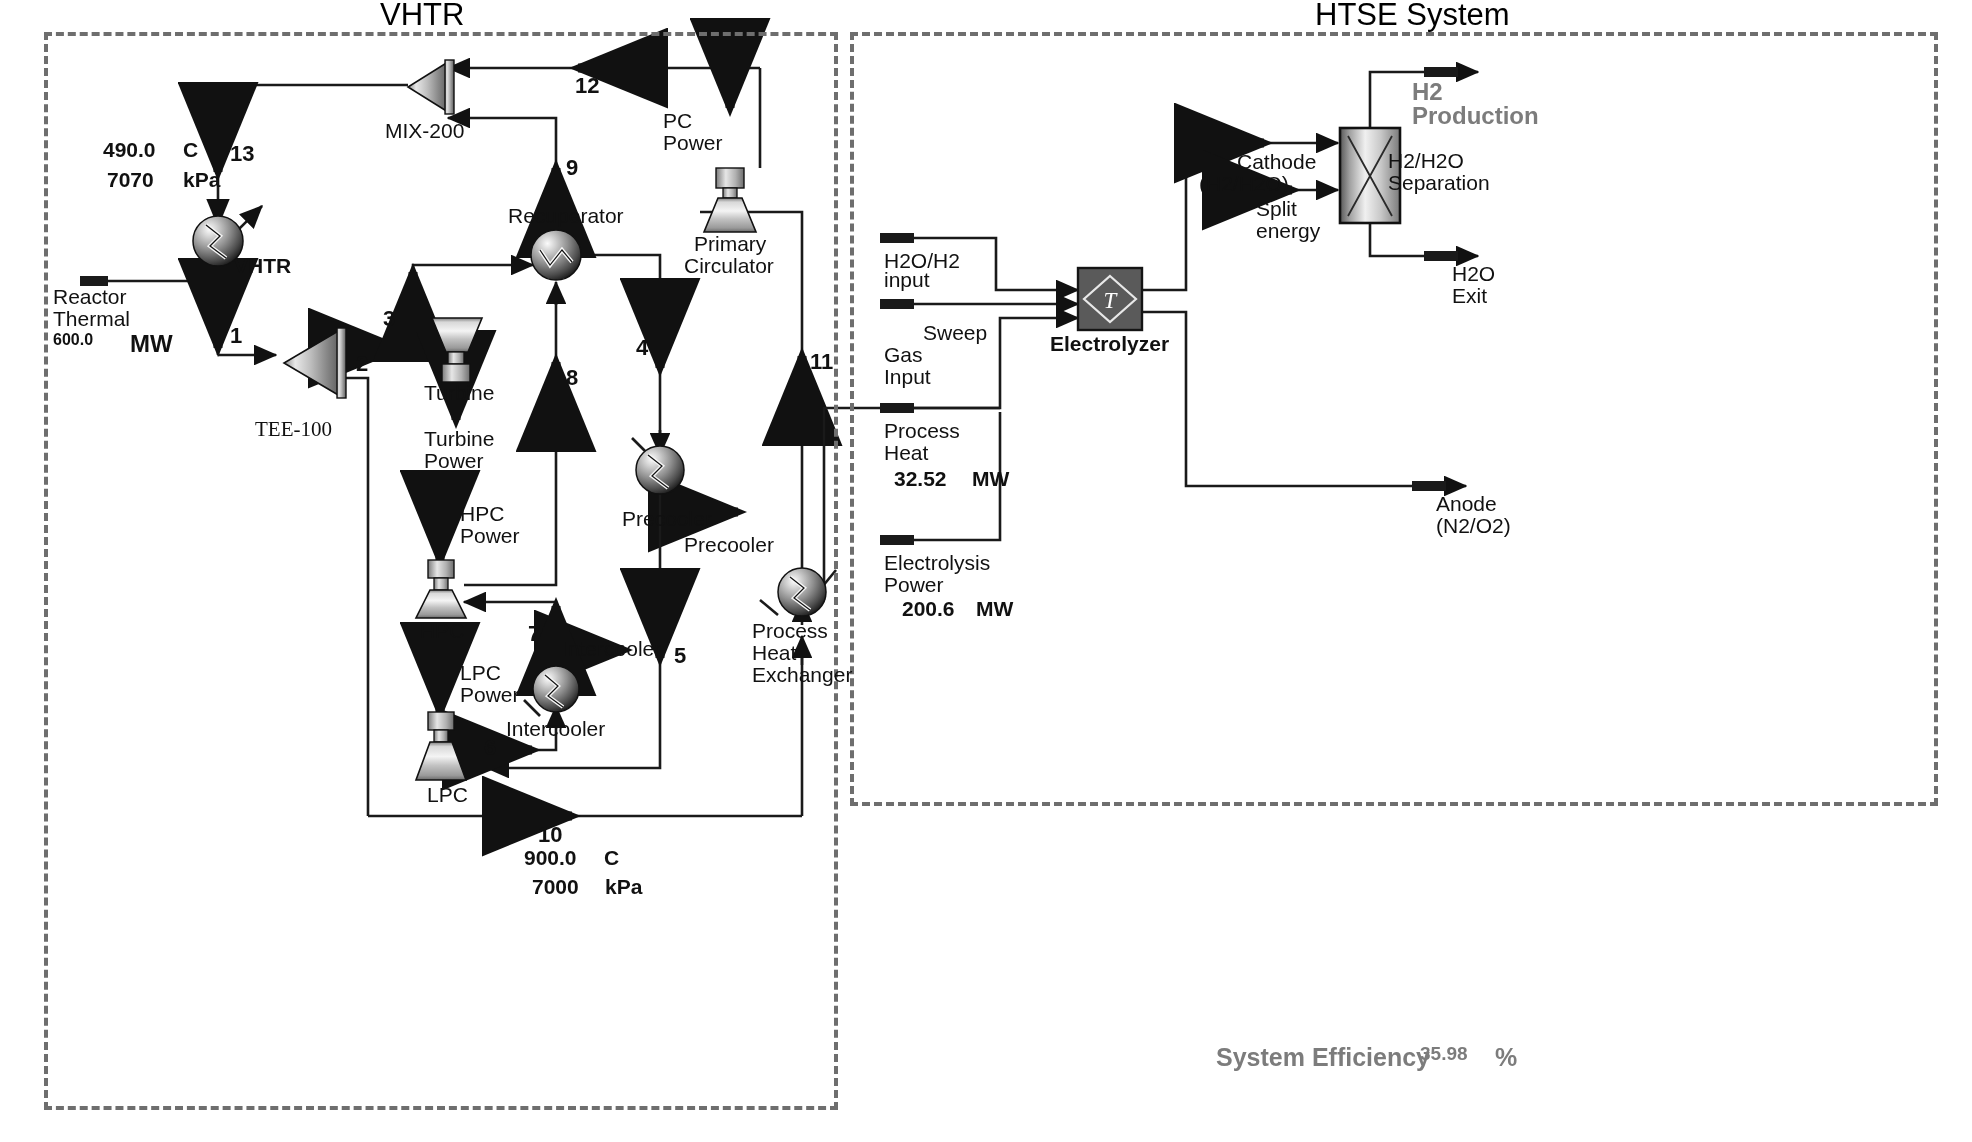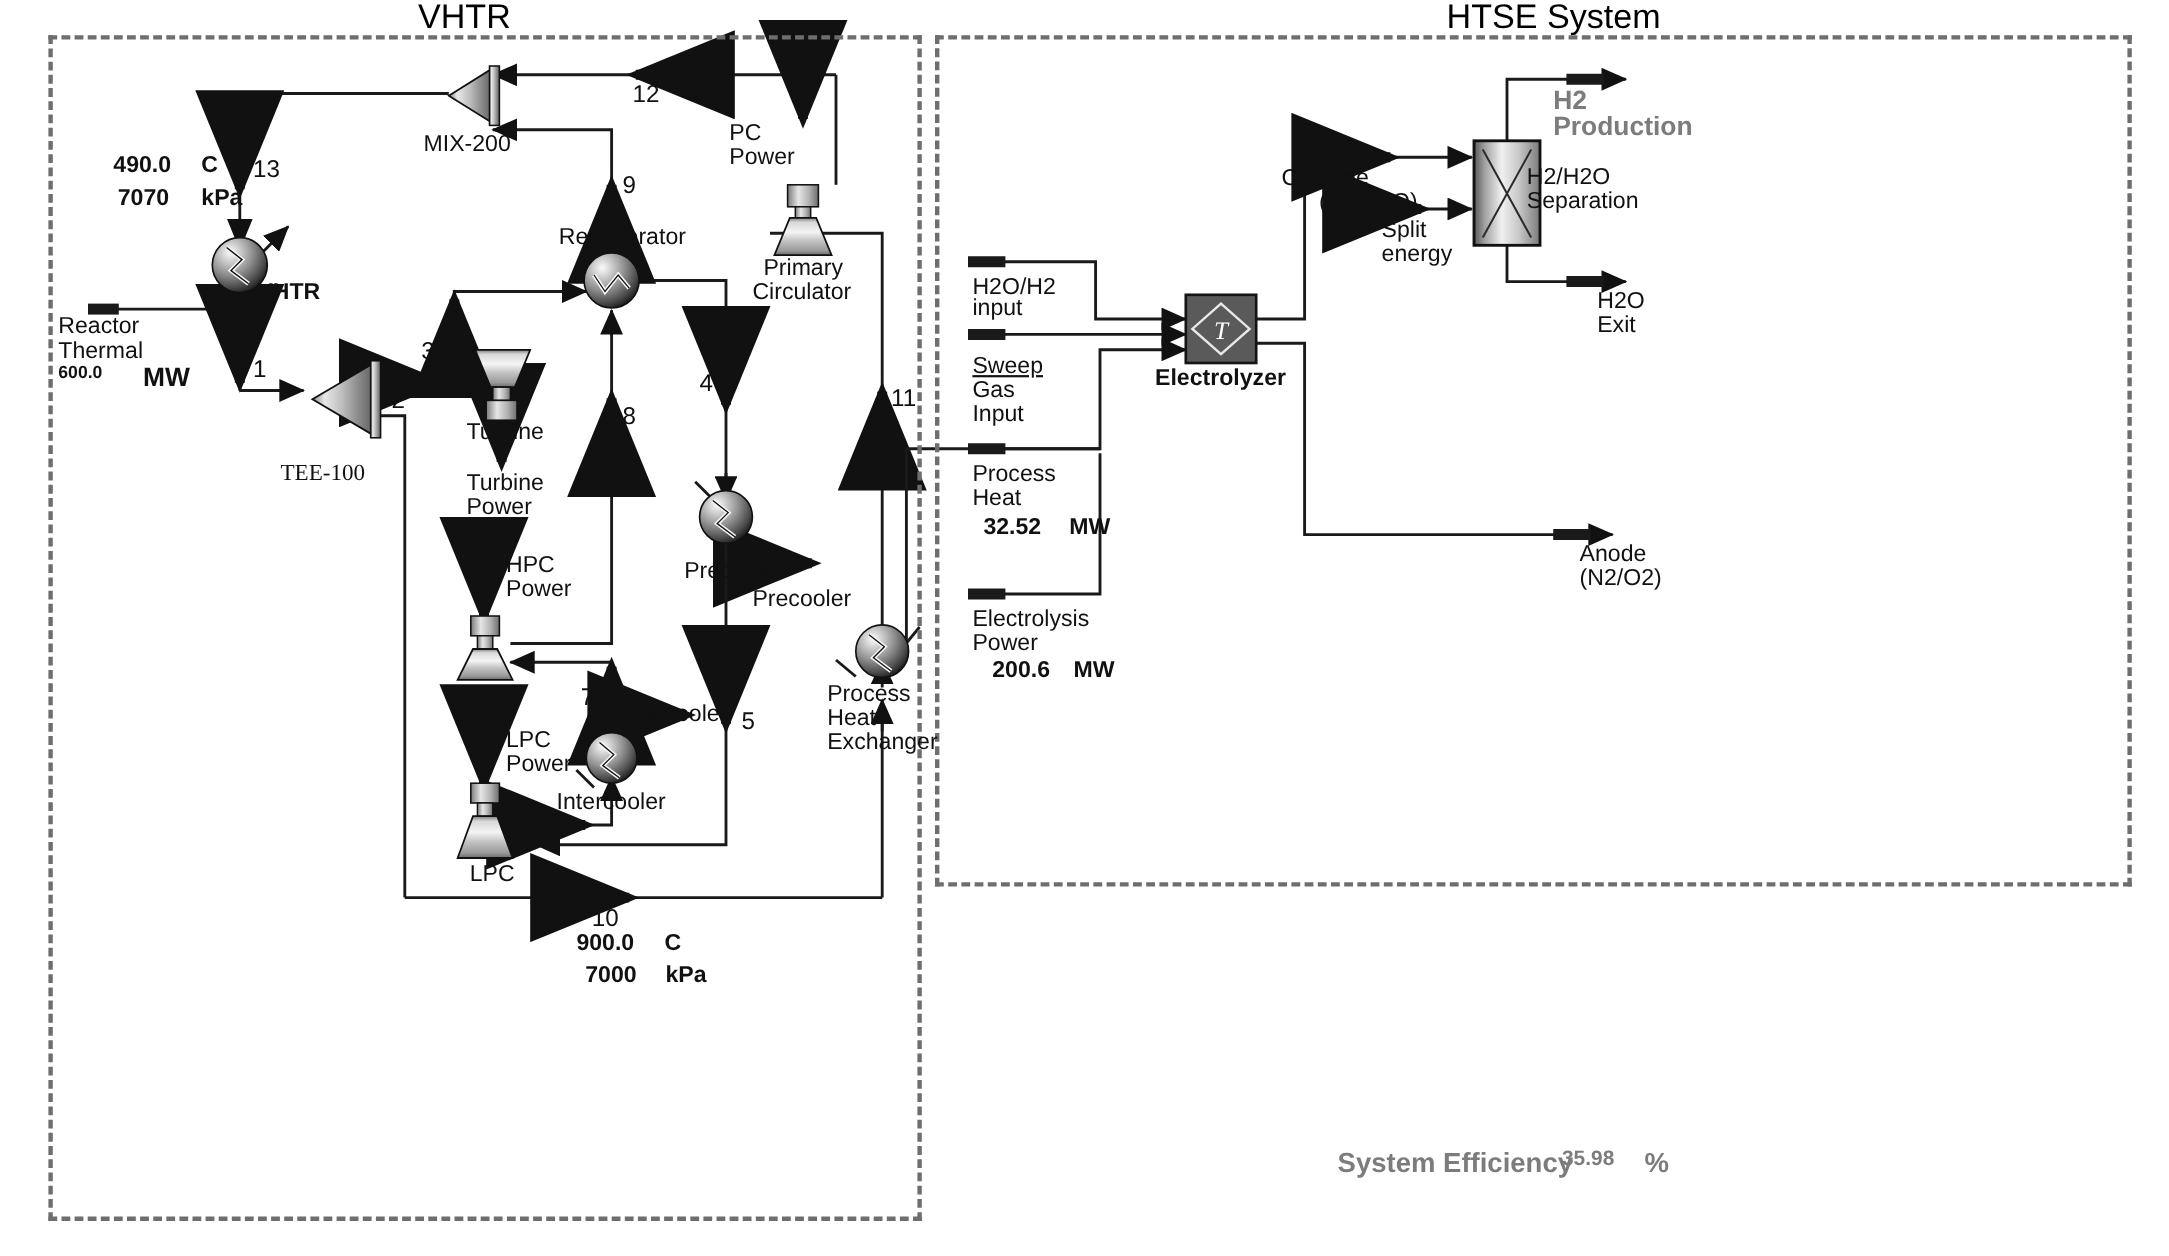--- a/index.html
+++ b/index.html
@@ -4,21 +4,21 @@
 <style>
   html,body{margin:0;padding:0;background:#ffffff;}
   body{width:1972px;height:1142px;position:relative;overflow:hidden;
        font-family:"Liberation Sans", sans-serif;color:#000;}
   #stage{position:absolute;left:0;top:0;width:1972px;height:1142px;}
   svg#wires{position:absolute;left:0;top:0;width:1972px;height:1142px;}
 
   .lbl{position:absolute;font-family:"Liberation Sans",sans-serif;
        font-size:21px;line-height:1.08;color:#111;white-space:pre;}
   .lbl.bold{font-weight:bold;}
-  .lbl.num{font-size:22px;font-weight:normal;}
+  .lbl.num{font-size:22px;font-weight:bold;}
   .lbl.grey{color:#7c7c7c;font-weight:bold;}
   .lbl.title{font-size:31px;font-weight:normal;color:#000;}
 
   .panel{position:absolute;border:4px dashed #6e6e6e;box-sizing:border-box;}
 </style>
 </head>
 <body>
 
 <div id="stage">
 
@@ -316,37 +316,37 @@
 
   <div class="lbl num" style="left:538px;top:823px;">10</div>
   <div class="lbl bold" style="left:524px;top:847px;">900.0</div>
   <div class="lbl bold" style="left:604px;top:847px;">C</div>
   <div class="lbl bold" style="left:532px;top:876px;">7000</div>
   <div class="lbl bold" style="left:605px;top:876px;">kPa</div>
 
   <div class="lbl" style="left:884px;top:250px;">H2O/H2</div>
   <div class="lbl" style="left:884px;top:269px;">input</div>
 
-  <div class="lbl" style="left:884px;top:322px;text-decoration:underline;">Sweep</div>
+  <div class="lbl" style="left:923px;top:322px;">Sweep</div>
   <div class="lbl" style="left:884px;top:344px;">Gas</div>
   <div class="lbl" style="left:884px;top:366px;">Input</div>
 
   <div class="lbl" style="left:884px;top:420px;">Process</div>
   <div class="lbl" style="left:884px;top:442px;">Heat</div>
   <div class="lbl bold" style="left:894px;top:468px;">32.52</div>
   <div class="lbl bold" style="left:972px;top:468px;">MW</div>
 
   <div class="lbl" style="left:884px;top:552px;">Electrolysis</div>
   <div class="lbl" style="left:884px;top:574px;">Power</div>
   <div class="lbl bold" style="left:902px;top:598px;">200.6</div>
   <div class="lbl bold" style="left:976px;top:598px;">MW</div>
 
   <div class="lbl bold" style="left:1050px;top:333px;">Electrolyzer</div>
 
-  <div class="lbl" style="left:1165px;top:151px;text-align:right;">Cathode</div>
+  <div class="lbl" style="left:1237px;top:151px;text-align:right;">Cathode</div>
   <div class="lbl" style="left:1199px;top:173px;">(H2/H2O)</div>
   <div class="lbl" style="left:1256px;top:198px;">Split</div>
   <div class="lbl" style="left:1256px;top:220px;">energy</div>
 
   <div class="lbl grey" style="left:1412px;top:79px;font-size:24px;">H2</div>
   <div class="lbl grey" style="left:1412px;top:103px;font-size:24px;">Production</div>
 
   <div class="lbl" style="left:1388px;top:150px;">H2/H2O</div>
   <div class="lbl" style="left:1388px;top:172px;">Separation</div>
 

